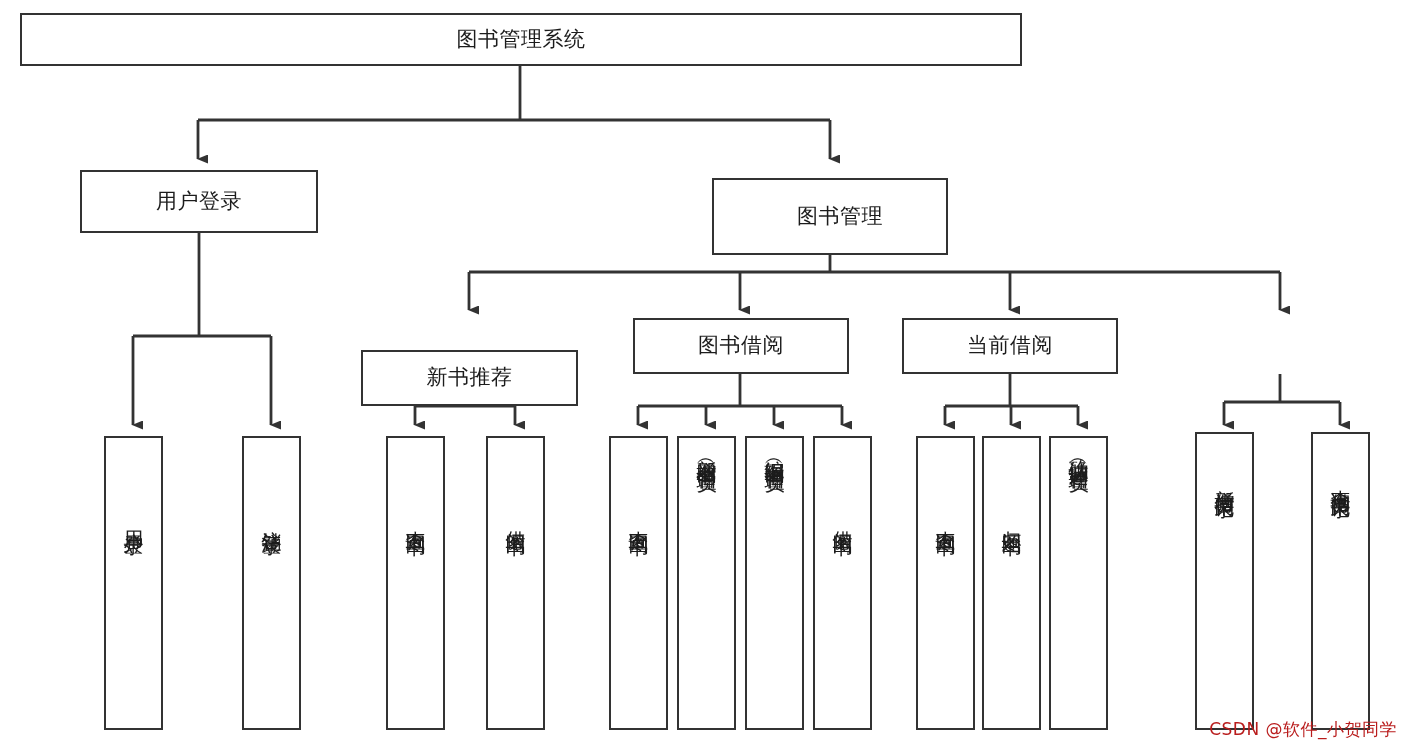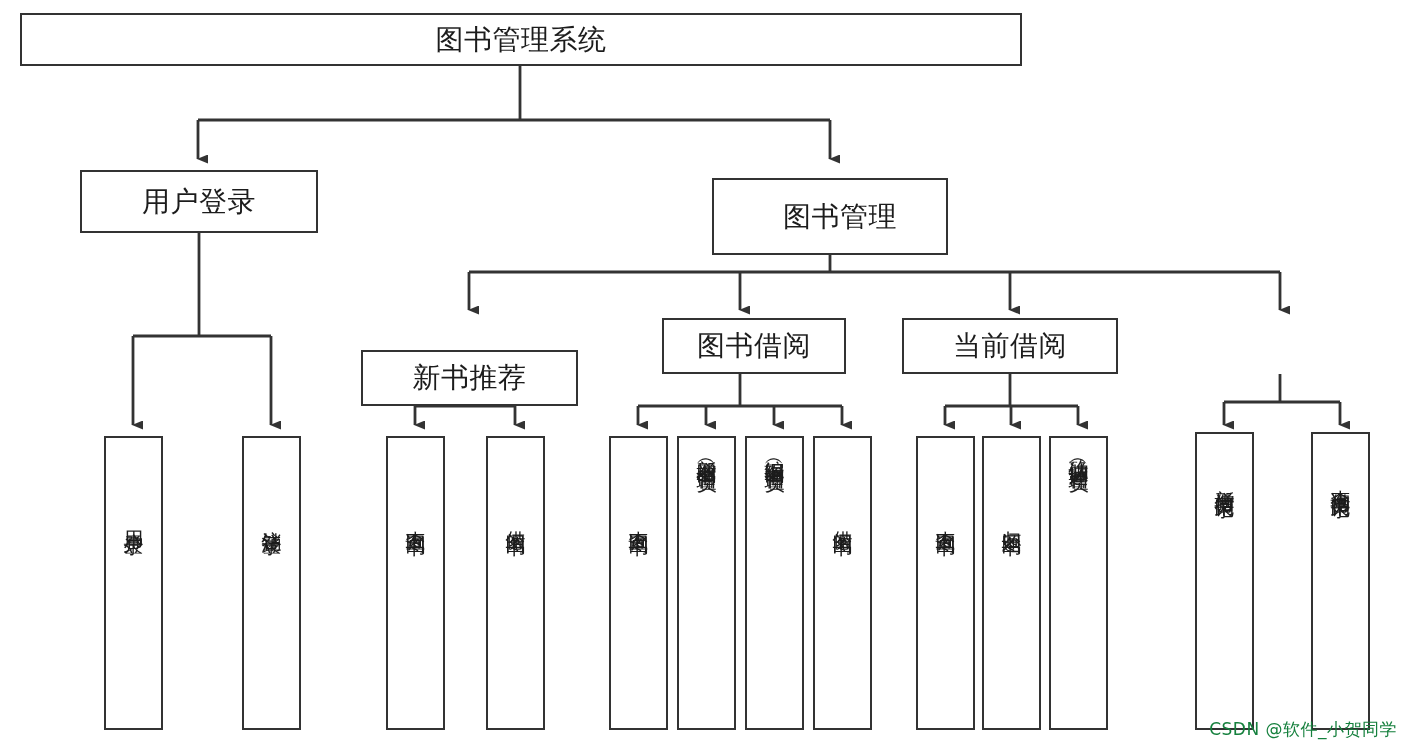--- a/index.html
+++ b/index.html
@@ -37,42 +37,42 @@
     color: #1c1c1c;
     z-index: 2;
   }
   .node-label {
     display: block;
     text-align: center;
     letter-spacing: 0.5px;
     color: #1c1c1c;
   }
   .node.horiz .node-label {
-    font-size: 28px;
+    font-size: 21px;
     line-height: 1.2;
     white-space: nowrap;
   }
   .node.vert {
     align-items: flex-start;
     padding-top: 0;
   }
   .node.vert .node-label {
     writing-mode: vertical-rl;
     text-orientation: upright;
     font-size: 20px;
     line-height: 1.45;
     letter-spacing: 2px;
     white-space: nowrap;
   }
   .watermark {
     position: absolute;
     right: 8px;
     bottom: 6px;
     font-size: 17px;
-    color: #15803d;
+    color: #b91c1c;
     white-space: nowrap;
     z-index: 3;
     letter-spacing: 0.5px;
   }
 </style>
 </head>
 <body>
 
 <div id="diagram-root">
 
@@ -134,21 +134,21 @@
   <div class="node horiz" style="left:80px; top:170px; width:238px; height:63px;">
     <span class="node-label">用户登录</span>
   </div>
   <div class="node horiz" style="left:712px; top:178px; width:236px; height:77px;padding-left:20px;">
     <span class="node-label">图书管理</span>
   </div>
 
   <div class="node horiz" style="left:361px; top:318px; width:217px; height:56px;margin-top:32px;">
     <span class="node-label">新书推荐</span>
   </div>
-  <div class="node horiz" style="left:662px; top:318px; width:184px; height:56px;">
+  <div class="node horiz" style="left:633px; top:318px; width:216px; height:56px;">
     <span class="node-label">图书借阅</span>
   </div>
   <div class="node horiz" style="left:902px; top:318px; width:216px; height:56px;align-items:center;">
     <span class="node-label">当前借阅</span>
   </div>
 
   <div class="node vert" style="left:104px; top:436px; width:59px; height:294px; padding-top:77px;">
     <span class="node-label">用户登录</span>
   </div>
   <div class="node vert" style="left:242px; top:436px; width:59px; height:294px; padding-top:77px;">

